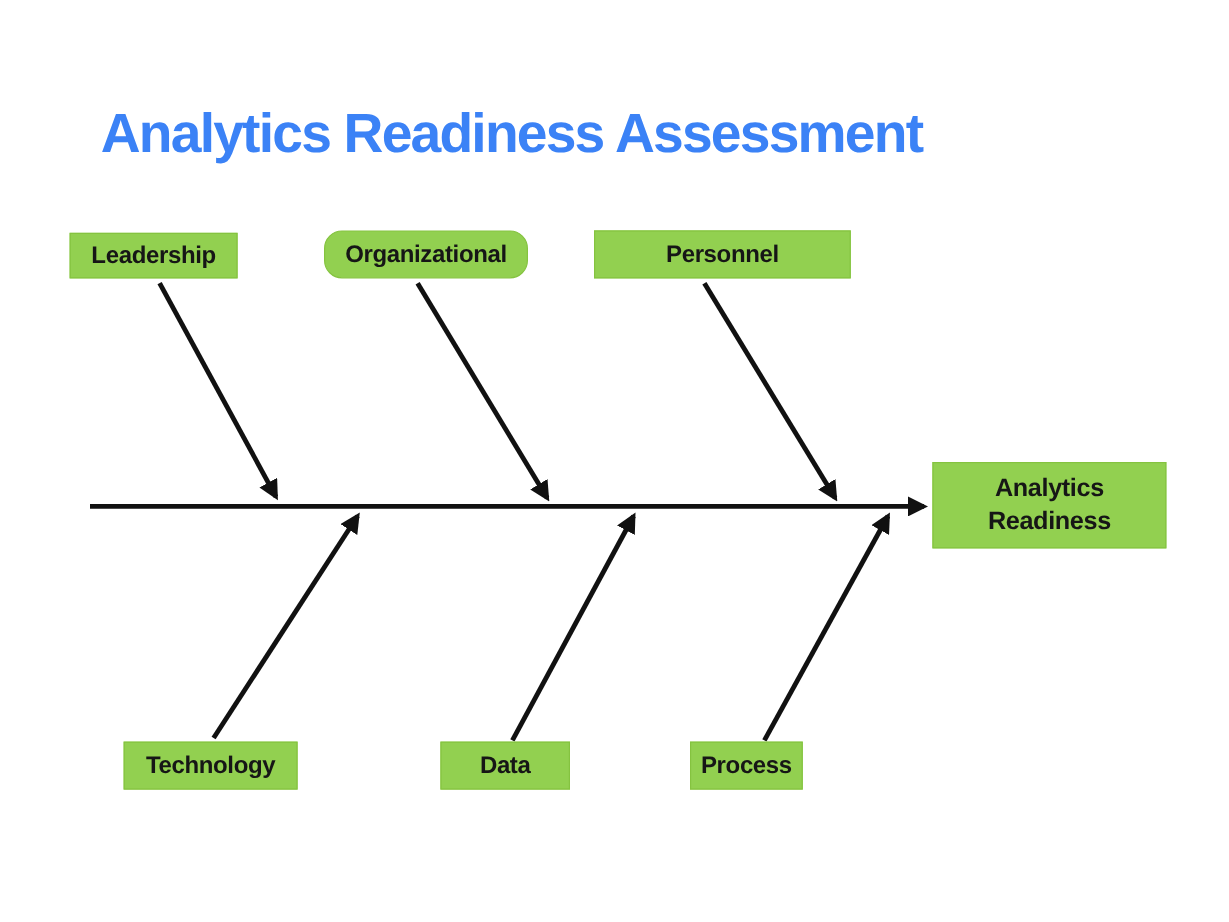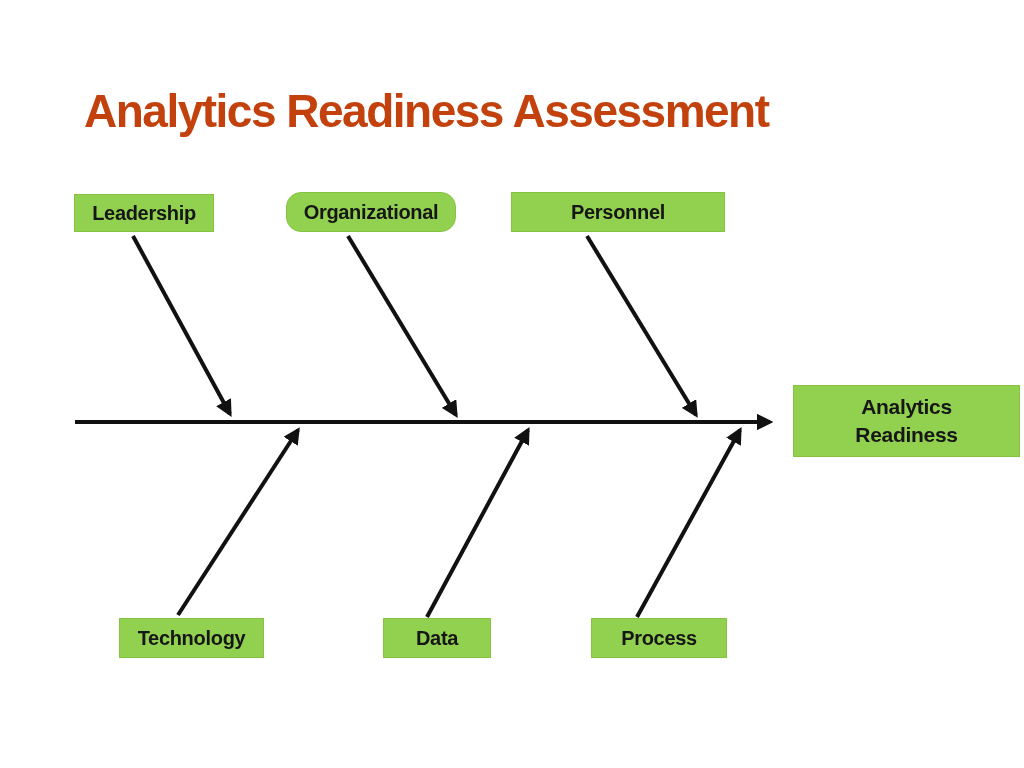--- a/index.html
+++ b/index.html
@@ -16,21 +16,21 @@
     overflow: hidden;
   }
   .slide-title {
     position: absolute;
     left: 84px;
     top: 84px;
     width: 860px;
     font-size: 46px;
     font-weight: 700;
     letter-spacing: -1.5px;
-    color: #c2410c;
+    color: #3b82f6;
     white-space: nowrap;
   }
   .arrow-layer {
     position: absolute;
     left: 0;
     top: 0;
     width: 1024px;
     height: 768px;
   }
   .cause-box, .effect-box {
@@ -39,34 +39,33 @@
     border: 1px solid #85c340;
     box-sizing: border-box;
     display: flex;
     align-items: center;
     justify-content: center;
     text-align: center;
     color: #161616;
     font-weight: 700;
     font-size: 20px;
     letter-spacing: -0.3px;
-    margin-left: 16px;
   }
   .effect-box {
     font-size: 21px;
     line-height: 1.35;
     padding: 4px 30px;
   }
   .box-leadership     { left: 58px;  top: 194px; width: 140px; height: 38px; }
   .box-organizational { left: 270px; top: 192px; width: 170px; height: 40px; border-radius: 15px; }
   .box-personnel      { left: 495px; top: 192px; width: 214px; height: 40px; }
   .box-technology     { left: 103px; top: 618px; width: 145px; height: 40px; }
   .box-data           { left: 367px; top: 618px; width: 108px; height: 40px; }
-  .box-process        { left: 575px; top: 618px; width: 136px; height: 40px; }
-  .box-effect         { left: 777px; top: 385px; width: 227px; height: 72px; text-align: center; }
+  .box-process        { left: 575px; top: 618px; width: 94px; height: 40px; }
+  .box-effect         { left: 777px; top: 385px; width: 195px; height: 72px; text-align: center; }
 </style>
 </head>
 <body>
 
 <div class="slide">
 
   <div class="slide-title">Analytics Readiness Assessment</div>
 
   <svg class="arrow-layer" width="1024" height="768" viewBox="0 0 1024 768" aria-hidden="true">
     <defs>

